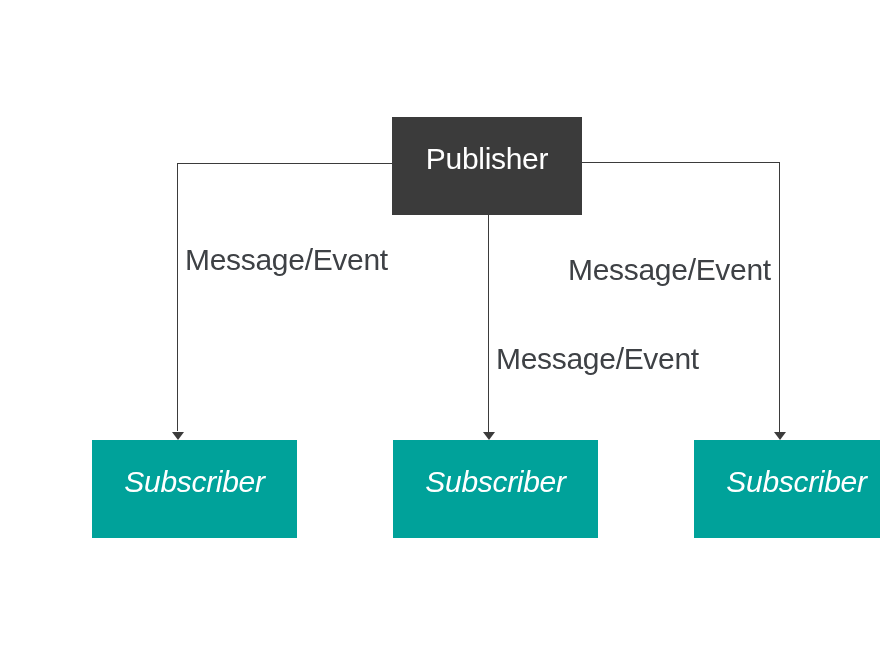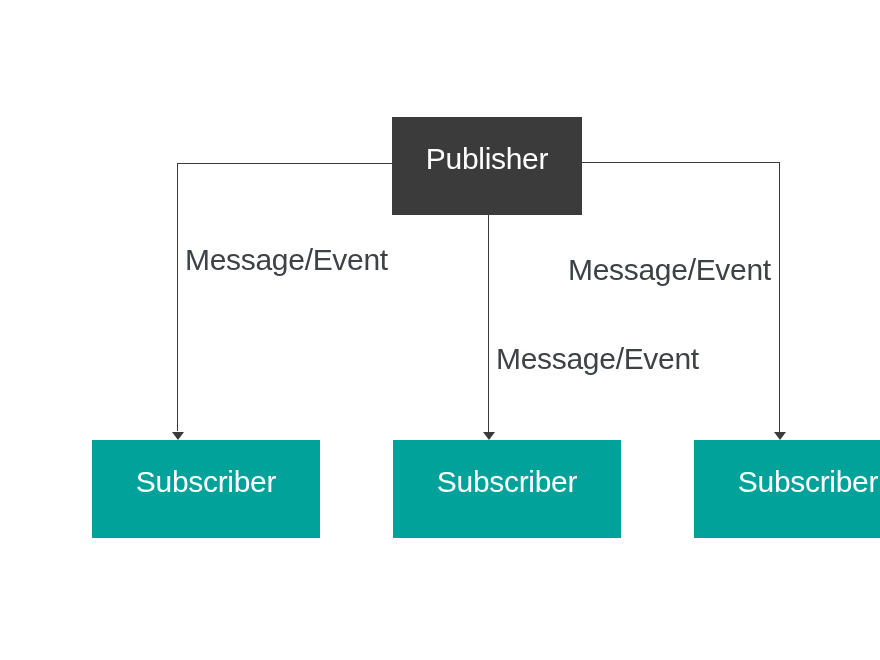--- a/index.html
+++ b/index.html
@@ -35,22 +35,23 @@
     padding-bottom: 14px;
     box-sizing: border-box;
   }
   .node.publisher {
     left: 344px; top: 117px;
     width: 190px; height: 98px;
     background: var(--publisher-bg);
   }
   .node.subscriber {
     background: var(--subscriber-bg);
-    width: 228px; height: 98px;
+    width: 205px; height: 98px;
     top: 440px;
+    font-style: italic;
   }
   .node.subscriber.s1 { left: 44px; }
   .node.subscriber.s2 { left: 345px; }
   .node.subscriber.s3 { left: 646px; }
 
   .edge-line {
     position: absolute;
     background: var(--line);
   }
   

